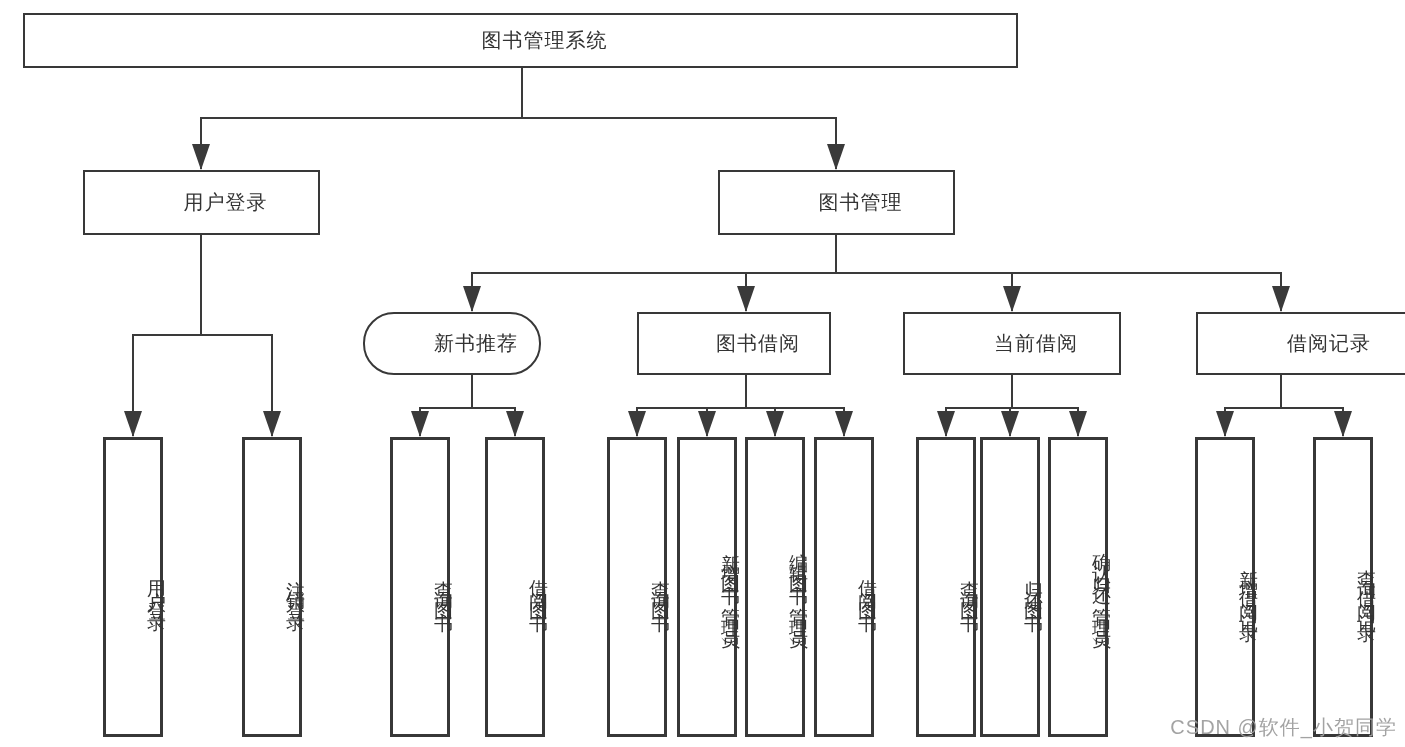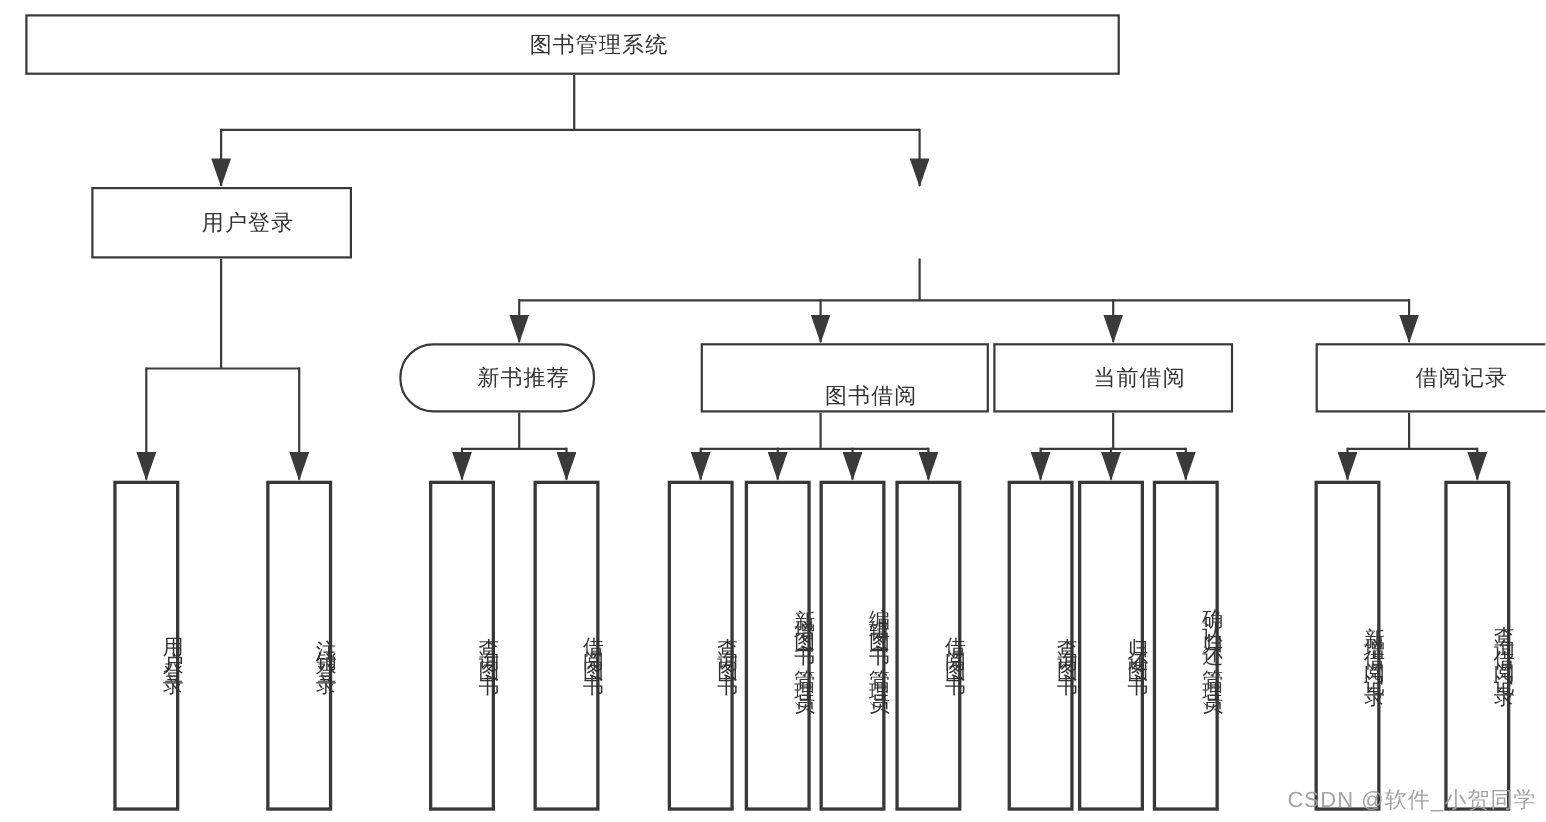--- a/index.html
+++ b/index.html
@@ -53,21 +53,21 @@
     font-size: 19px;
     letter-spacing: 11px;
     line-height: 1;
     white-space: nowrap;
   }
   
   #n-root        { left: 23px;   top: 13px;  width: 995px; height: 55px; }
   #n-user-login  { left: 83px;   top: 170px; width: 237px; height: 65px; }
   #n-book-mgmt   { left: 718px;  top: 170px; width: 237px; height: 65px; }
   #n-new-book-rec   { left: 363px;  top: 312px; width: 178px; height: 63px; border-radius: 31px; }
-  #n-book-borrow    { left: 637px;  top: 312px; width: 262px; height: 63px; align-items: flex-end; }
+  #n-book-borrow    { left: 637px;  top: 312px; width: 194px; height: 63px; }
   #n-current-borrow { left: 903px;  top: 312px; width: 218px; height: 63px; align-items: center; }
   #n-borrow-records { left: 1172px; top: 312px; width: 218px; height: 63px; margin-left: 24px; }
   .leaf { top: 437px; width: 60px; height: 300px; }
   #n-leaf-login   { left: 103px;  }
   #n-leaf-logout  { left: 242px;  }
   #n-rec-query    { left: 390px;  }
   #n-rec-borrow   { left: 485px;  }
   #n-bb-query     { left: 607px;  }
   #n-bb-add       { left: 677px;  }
   #n-bb-edit      { left: 745px;  }
@@ -135,20 +135,23 @@
     <line class="stub" x1="1343" y1="407" x2="1343" y2="436" marker-end="url(#arrow)"></line>
   </svg>
 
   <div class="node" id="n-root">
     <span>图书管理系统</span>
   </div>
 
   <div class="node" id="n-user-login">
     <span>用户登录</span>
   </div>
+  <div class="node" id="n-book-mgmt">
+    <span>图书管理</span>
+  </div>
 
   <div class="node" id="n-new-book-rec">
     <span>新书推荐</span>
   </div>
   <div class="node" id="n-book-borrow">
     <span>图书借阅</span>
   </div>
   <div class="node" id="n-current-borrow">
     <span>当前借阅</span>
   </div>

